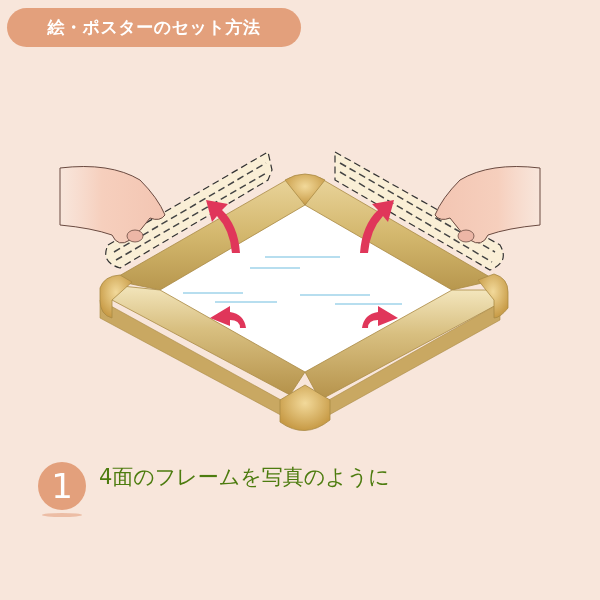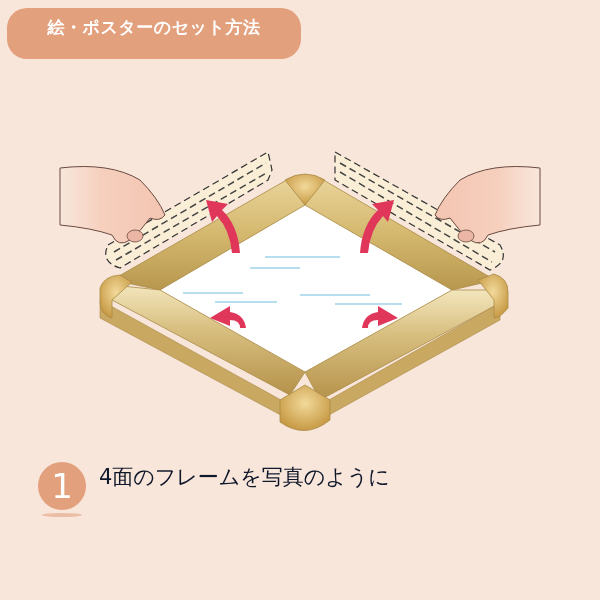--- a/index.html
+++ b/index.html
@@ -4,21 +4,21 @@
 <style>
   html, body { margin: 0; padding: 0; }
   body {
     width: 600px; height: 600px; overflow: hidden;
     background: #f8e6db;
     font-family: "DejaVu Sans", sans-serif;
     position: relative;
   }
   .banner {
     position: absolute; left: 7px; top: 8px;
-    width: 294px; height: 51px;
+    width: 294px; height: 39px;
     background: #e3a07c;
     border-radius: 20px;
     color: #ffffff;
     font-size: 17px; font-weight: bold;
     line-height: 39px;
     text-align: center;
     letter-spacing: 0.5px;
   }
   .illustration {
     position: absolute; left: 0; top: 130px;
@@ -33,21 +33,21 @@
     font-size: 34px; line-height: 48px; text-align: center;
     font-weight: normal;
   }
   .step-shadow {
     position: absolute; left: 42px; top: 513px;
     width: 40px; height: 4px; border-radius: 50%;
     background: #e8b397; opacity: 0.8;
   }
   .instruction {
     position: absolute; left: 99px; top: 462px;
-    color: #0f172a;
+    color: #4d7c0f;
     font-size: 21px; line-height: 30px;
   }
   .instruction div { white-space: nowrap; }
 </style>
 </head>
 <body>
 
 <div class="banner">
   <span>絵・ポスターのセット方法</span>
 </div>

